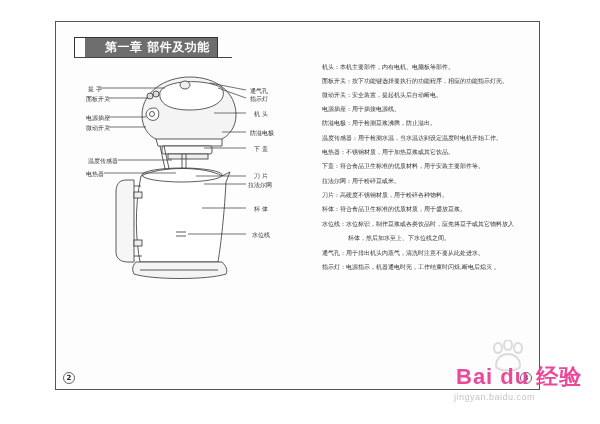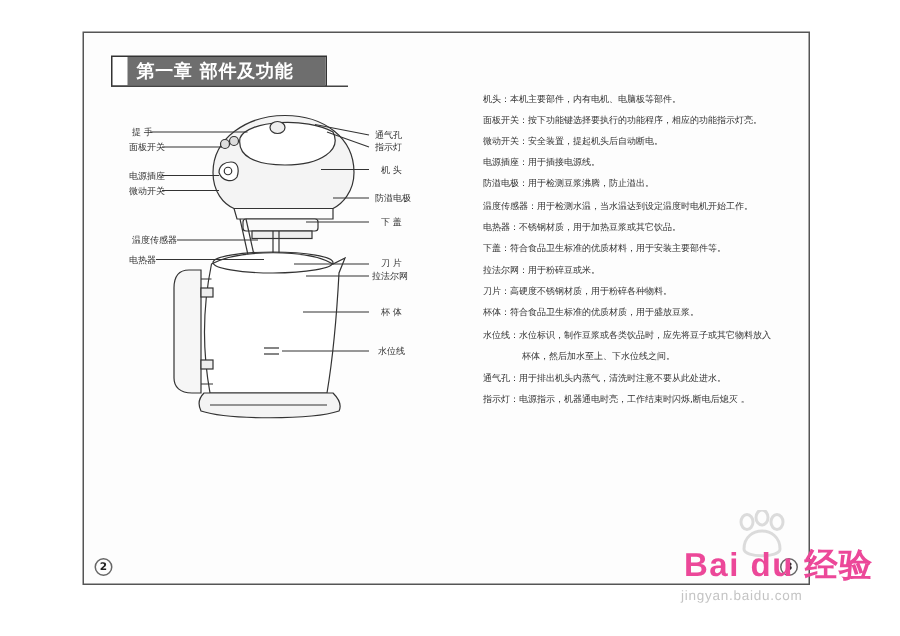--- a/index.html
+++ b/index.html
@@ -10,21 +10,21 @@
     .frame {
       position: absolute; left: 55px; top: 21px; width: 485px; height: 369px;
       border: 1.5px solid #555; background: #fdfdfd; box-sizing: border-box;
     }
     .title-box {
       position: absolute; left: 74px; top: 37px; width: 144px; height: 21px;
       border: 1.5px solid #333; box-sizing: border-box; background: #fff;
     }
     .title-box .fill {
       position: absolute; left: 10px; top: 0; right: 0; bottom: 0; background: #6e6e6e;
-      color: #fff; font-weight: bold; font-size: 12px; line-height: 19px; padding-left: 6px;
+      color: #fff; font-weight: bold; font-size: 12px; line-height: 19px; padding-left: 20px;
       letter-spacing: 0.5px;
     }
     .title-underline {
       position: absolute; left: 74px; top: 57px; width: 158px; height: 0; border-top: 1.5px solid #444;
     }
     .label {
       position: absolute; font-size: 6px; color: #333; white-space: nowrap; line-height: 7px;
     }
     .desc {
       position: absolute; left: 322px; font-size: 6px; color: #333; white-space: nowrap; line-height: 7px;

